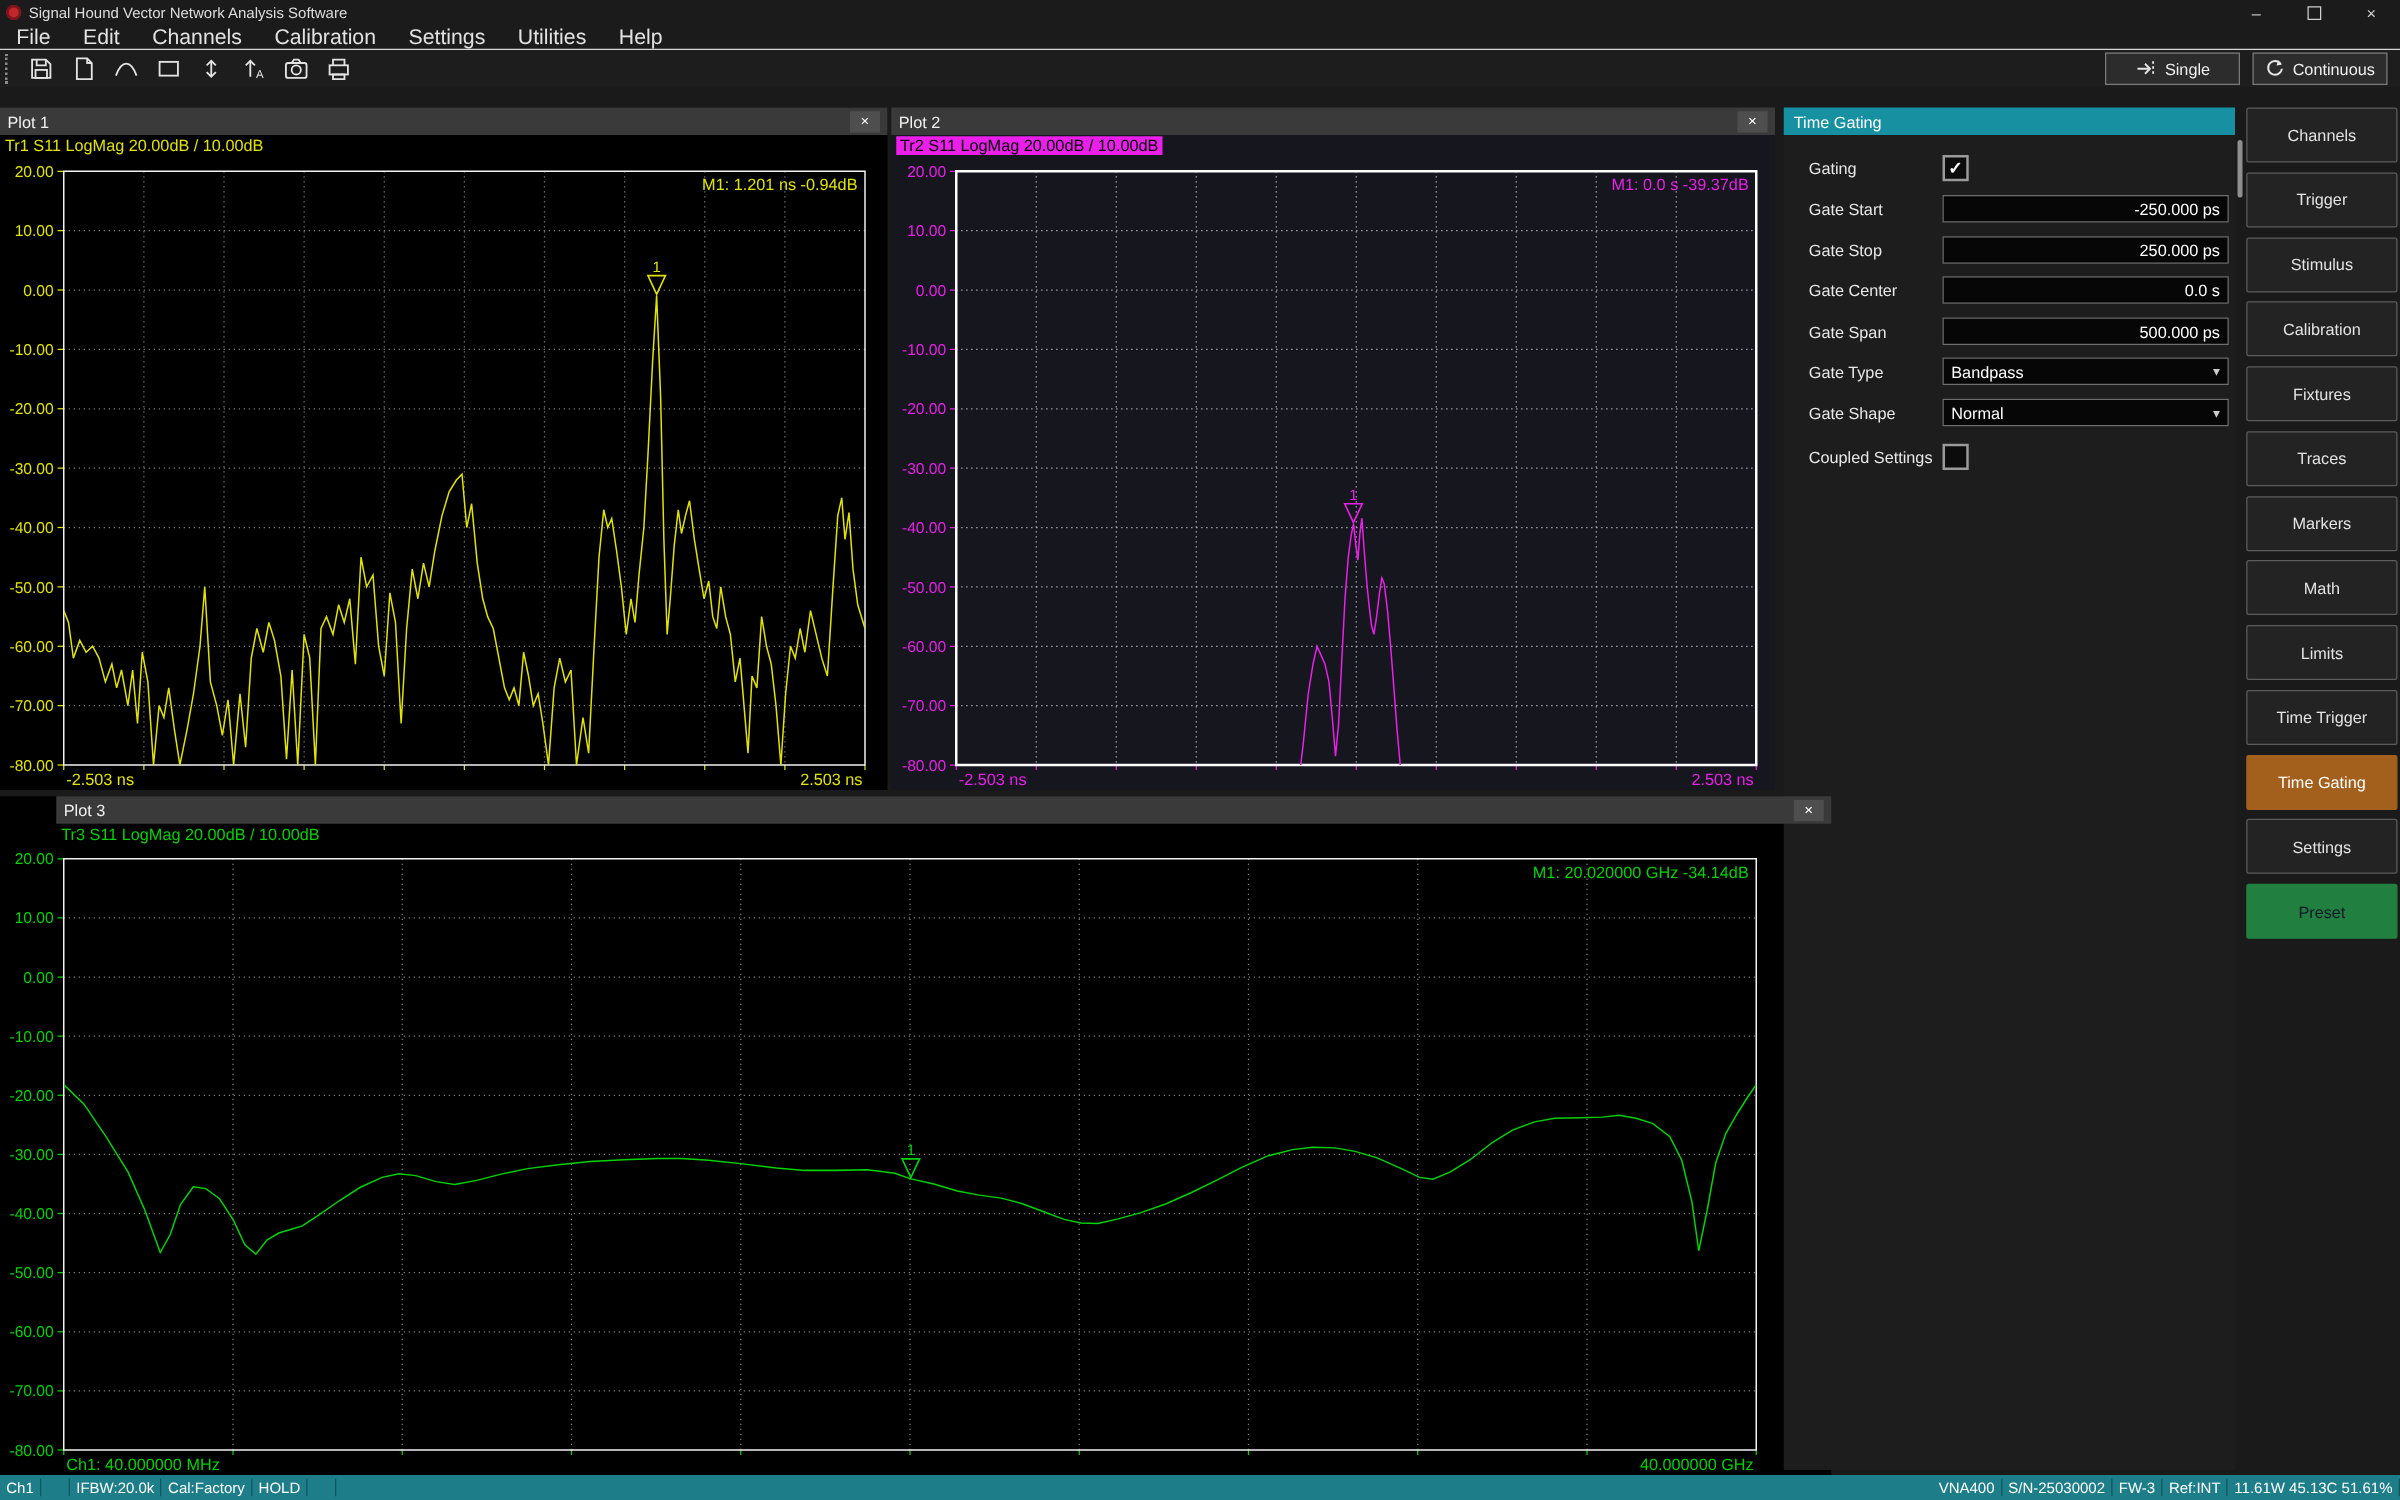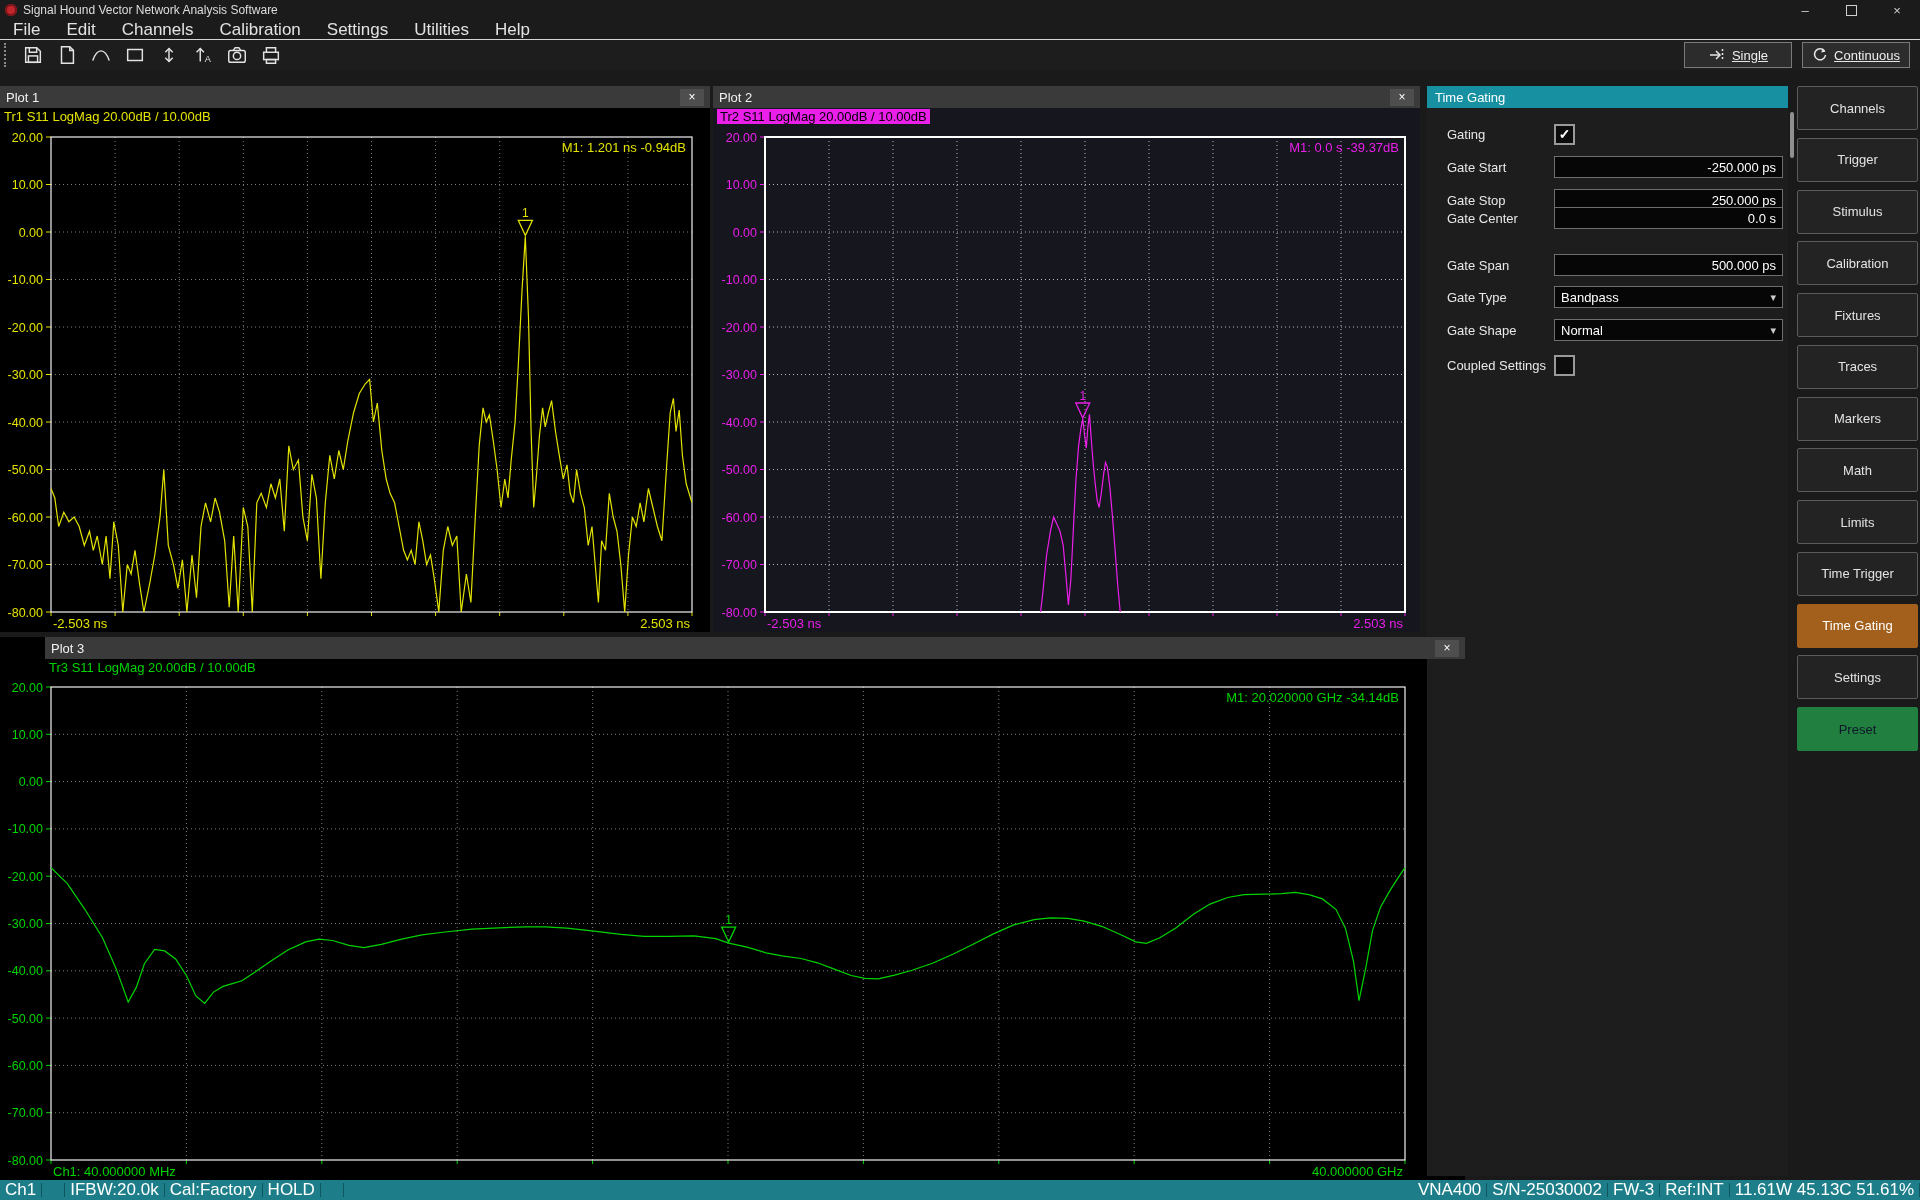--- a/index.html
+++ b/index.html
@@ -15,21 +15,21 @@
            color:#cfcfcf;font-size:13px;}
   .win-max-glyph{width:9px;height:9px;border:1px solid #cfcfcf;display:inline-block;}
   #menubar{position:absolute;left:0;top:20px;width:1920px;height:19px;background:#1b1b1b;
            border-bottom:1px solid #d6d6d6;display:flex;align-items:center;font-size:17px;}
   .menu-item{padding:0 13px;height:100%;display:flex;align-items:center;color:#e2e2e2;}
   #toolbar{position:absolute;left:0;top:40px;width:1920px;height:30px;background:#1d1d1d;
            display:flex;align-items:center;}
   #tb-handle{width:4px;height:24px;margin:0 6px 0 4px;border-left:2px dotted #8a8a8a;}
   .tb-btn{width:30px;height:26px;display:flex;align-items:center;justify-content:center;margin:0 2px;}
   .tb-btn svg{stroke:#e3e3e3;fill:none;stroke-width:1.6;}
-  #tb-right{margin-left:auto;display:flex;gap:10px;margin-right:10px;text-decoration:underline;}
+  #tb-right{margin-left:auto;display:flex;gap:10px;margin-right:10px;}
   .run-btn{height:24px;min-width:106px;background:#2c2c2c;border:1px solid #7a7a7a;
            display:flex;align-items:center;justify-content:center;gap:6px;font-size:13px;color:#efefef;}
   
   .plot-panel{position:absolute;background:#000;}
   #plot1{left:0;top:86px;width:710px;height:546px;}
   #plot2{left:713px;top:86px;width:707px;height:546px;}
   #plot3{left:0;top:637px;width:1420px;height:626px;padding-left:45px;}
   .plot-header{position:relative;height:22px;background:#3a3a3a;display:flex;align-items:center;
                padding:0 6px;font-size:13px;color:#f2f2f2;z-index:2;}
   .plot-close{margin-left:auto;width:24px;height:17px;background:#4e4e4e;color:#ffffff;
@@ -56,21 +56,21 @@
   #tg-scrollbar{position:absolute;left:1790px;top:112px;width:4px;height:46px;background:#8f8f8f;border-radius:2px;}
   
   #sidebar{position:absolute;left:1797px;top:0;width:121px;height:1200px;}
   .side-btn{position:absolute;left:0;width:121px;height:44px;background:#232323;border:1px solid #5c5c5c;
             box-sizing:border-box;display:flex;align-items:center;justify-content:center;
             font-size:13px;color:#e3e3e3;border-radius:2px;}
   .side-btn.active{background:#a2601c;border-color:#a2601c;color:#fff;}
   .side-btn.preset{background:#21803f;border-color:#21803f;color:#0f172a;}
   
   #statusbar{position:absolute;left:0;top:1180px;width:1920px;height:20px;background:#1d7e8a;
-             display:flex;align-items:center;font-size:17px;color:#ffffff;}
+             display:flex;align-items:center;font-size:12px;color:#ffffff;}
   .sb-seg{padding:0 5px;white-space:nowrap;}
   .sb-seg.blank{min-width:12px;}
   .sb-div{width:1px;height:14px;background:#0e5660;}
   #sb-right{margin-left:auto;display:flex;align-items:center;}
 </style>
 </head>
 <body>
 
 <div id="app">
 
@@ -408,21 +408,21 @@
           <div class="tg-check">✓</div>
         </div>
         <div class="tg-row" style="top: 69px;">
           <span class="tg-label">Gate Start</span>
           <div class="tg-input">-250.000 ps</div>
         </div>
         <div class="tg-row" style="top: 102px;">
           <span class="tg-label">Gate Stop</span>
           <div class="tg-input">250.000 ps</div>
         </div>
-        <div class="tg-row" style="top: 120px; text-align: right;">
+        <div class="tg-row" style="top: 134px; text-align: right;">
           <span class="tg-label">Gate Center</span>
           <div class="tg-input">0.0 s</div>
         </div>
         <div class="tg-row" style="top: 167px;">
           <span class="tg-label">Gate Span</span>
           <div class="tg-input">500.000 ps</div>
         </div>
         <div class="tg-row" style="top: 199px;">
           <span class="tg-label">Gate Type</span>
           <div class="tg-select">

